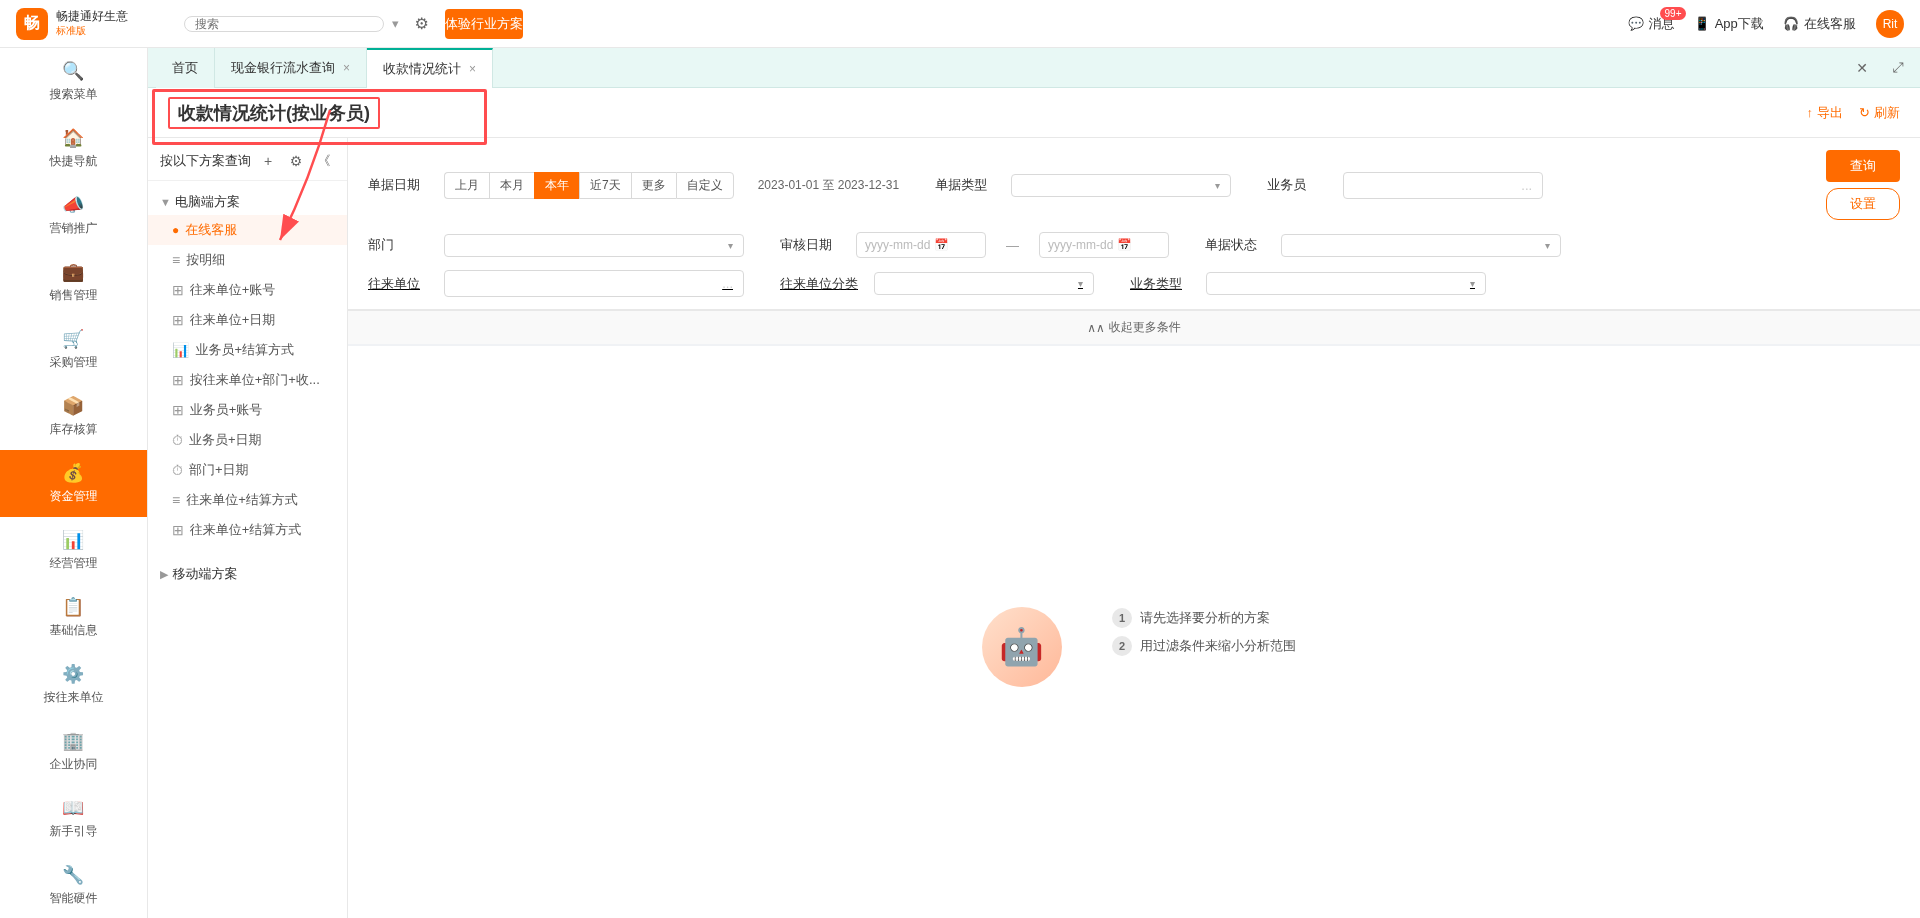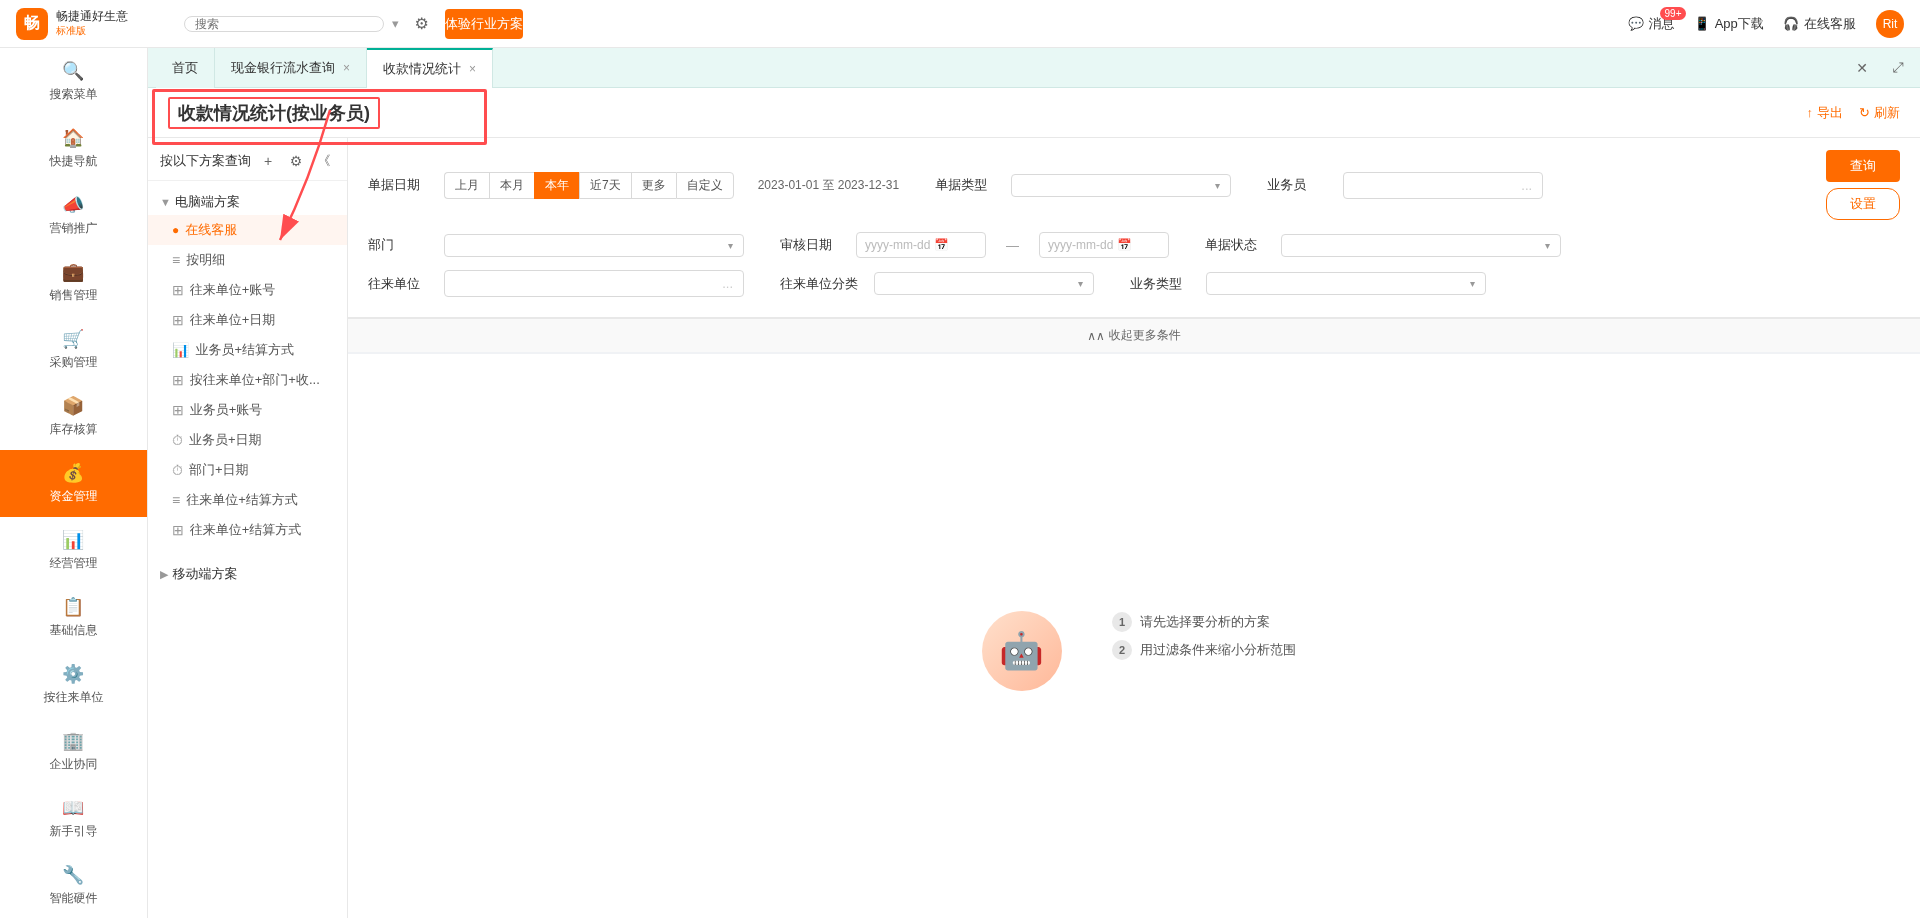--- a/index.html
+++ b/index.html
@@ -277,21 +277,21 @@
       background: #fff;
       padding: 12px 20px;
       border-bottom: 1px solid #e8e8e8;
     }
     .filter-row {
       display: flex;
       align-items: center;
       gap: 16px;
       margin-bottom: 12px;
     }
-    .filter-row:last-child { margin-bottom: 8px; }
+    .filter-row:last-child { margin-bottom: 0; text-decoration: underline; }
     .filter-label {
       font-size: 13px;
       color: #333;
       white-space: nowrap;
       min-width: 60px;
     }
 
     
     .date-filter-group {
       display: flex;

